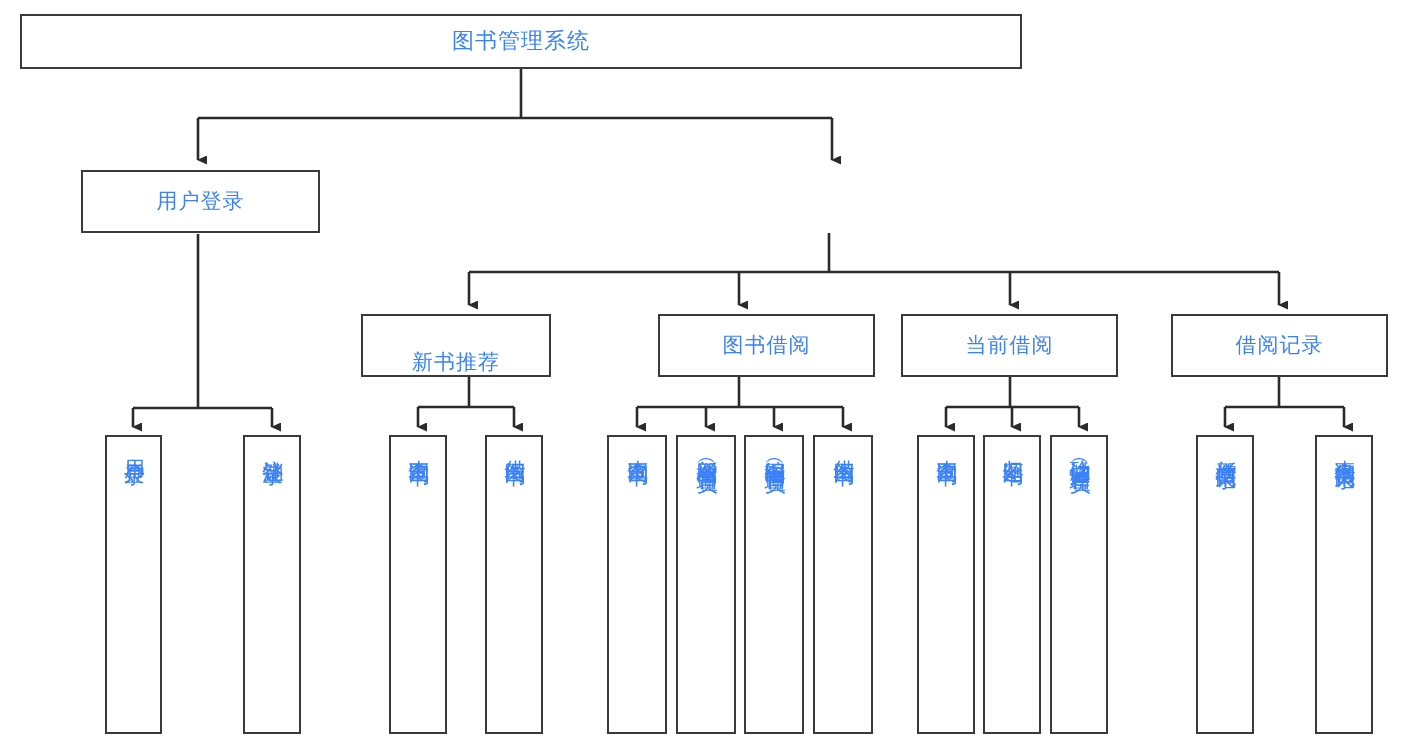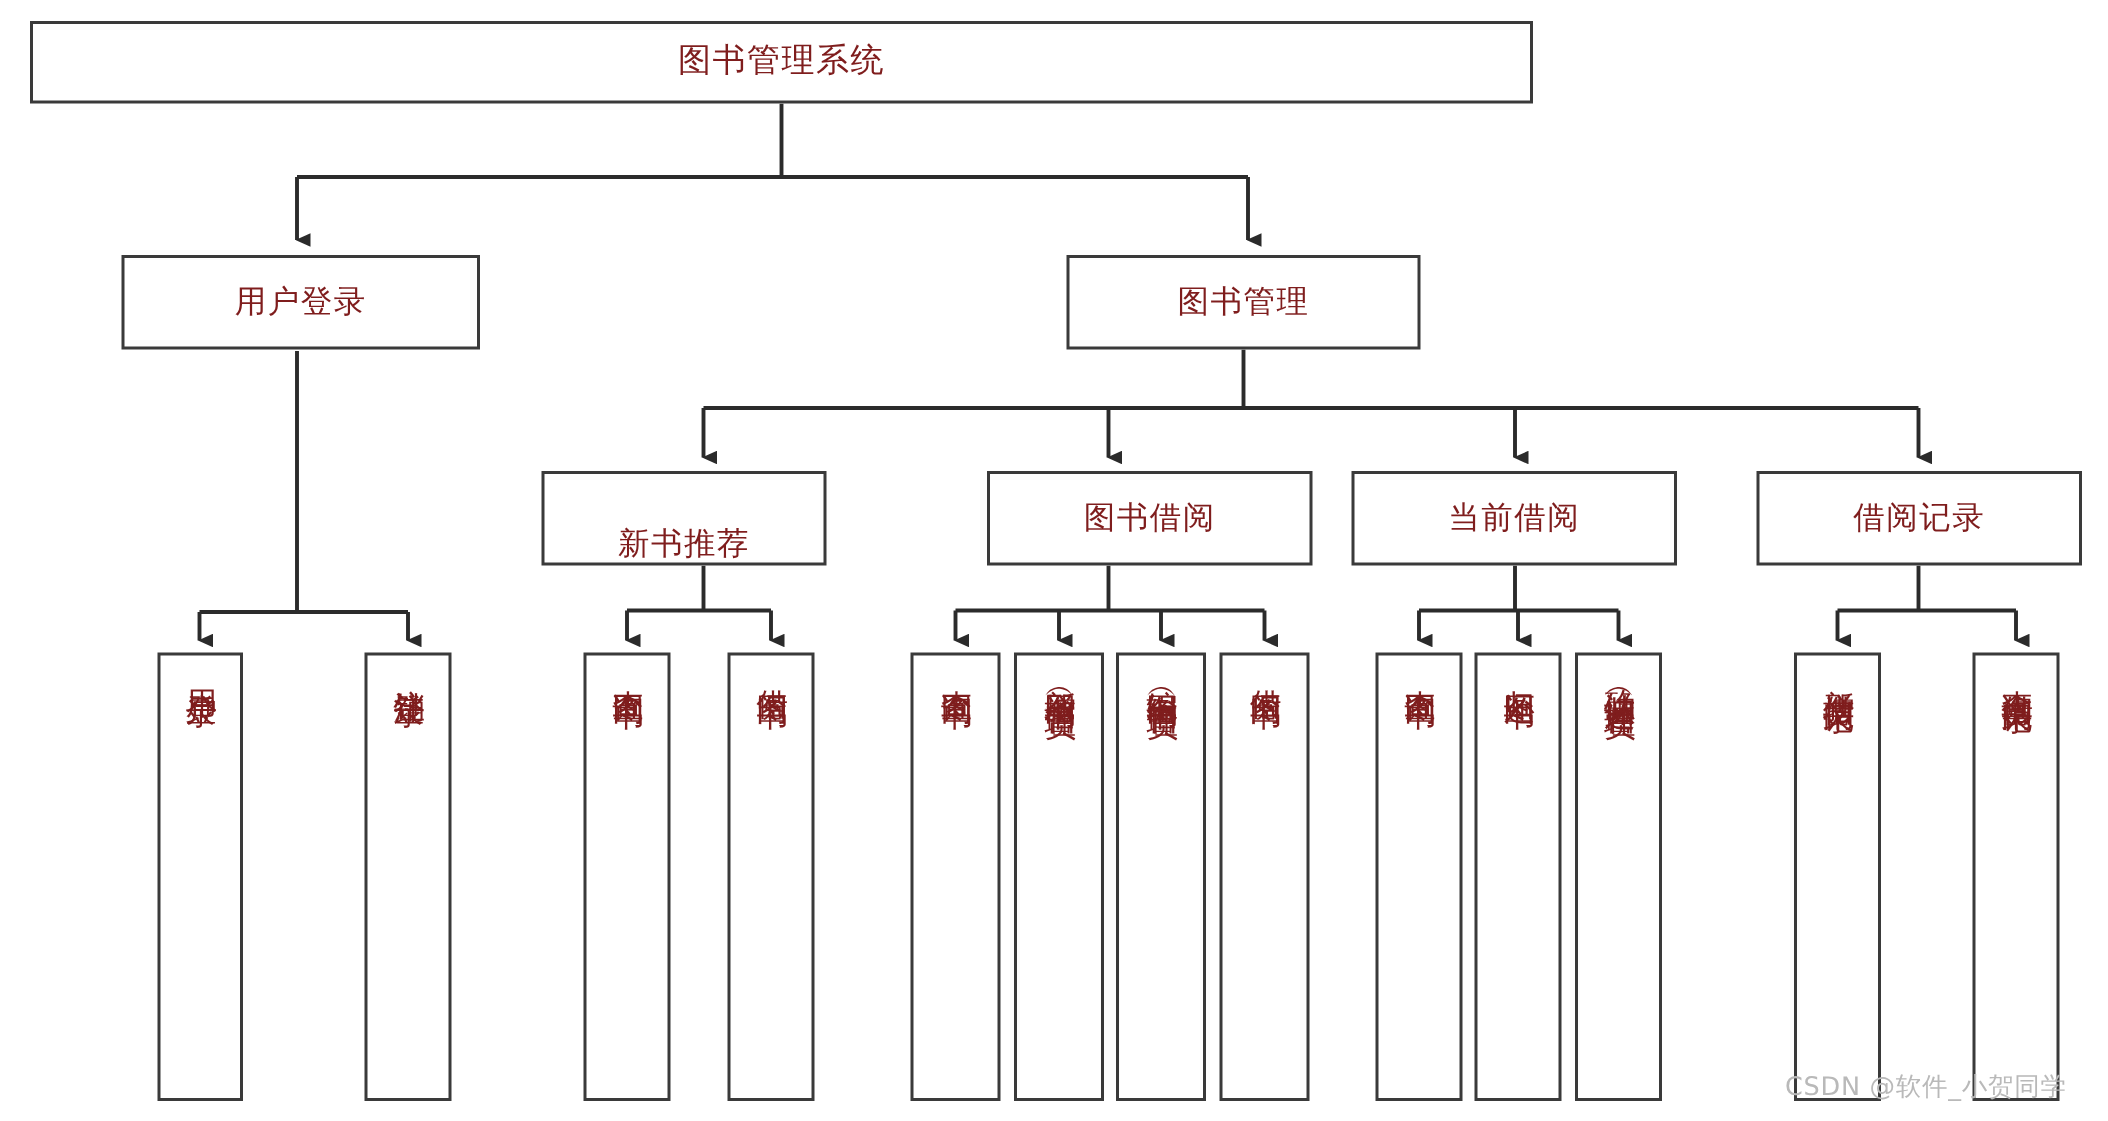--- a/index.html
+++ b/index.html
@@ -16,21 +16,21 @@
     overflow: hidden;
   }
   .node {
     position: absolute;
     box-sizing: border-box;
     border: 2px solid #3a3a3a;
     background: #ffffff;
     display: flex;
     align-items: center;
     justify-content: center;
-    color: #7f1d1d;
+    color: #3b82f6;
   }
   .node .label {
     display: block;
     text-align: center;
     line-height: 1.12;
     letter-spacing: 1px;
   }
   .node.horiz .label {
     font-size: 21px;
   }
@@ -122,23 +122,20 @@
     </g>
   </svg>
 
   <div class="node root horiz" style="left:20px; top:14px; width:1002px; height:55px;">
     <span class="label">图书管理系统</span>
   </div>
 
   <div class="node horiz" style="left:81px; top:170px; width:239px; height:63px;">
     <span class="label">用户登录</span>
   </div>
-  <div class="node horiz" style="left:711px; top:170px; width:236px; height:63px;">
-    <span class="label">图书管理</span>
-  </div>
 
   <div class="node horiz" style="left:361px; top:314px; width:190px; height:63px;align-items:flex-end;">
     <span class="label">新书推荐</span>
   </div>
   <div class="node horiz" style="left:658px; top:314px; width:217px; height:63px;">
     <span class="label">图书借阅</span>
   </div>
   <div class="node horiz" style="left:1171px; top:314px; width:217px; height:63px;">
     <span class="label">借阅记录</span>
   </div>
@@ -183,15 +180,14 @@
     <span class="label">确认归还（管理员）</span>
   </div>
 
   <div class="node vert" style="left:1196px; top:435px; width:58px; height:299px;">
     <span class="label">新增借阅记录</span>
   </div>
   <div class="node vert" style="left:1315px; top:435px; width:58px; height:299px;">
     <span class="label">查询借阅记录</span>
   </div>
 
-  <div class="watermark">CSDN @软件_小贺同学</div>
 
 </div>
 
 </body></html>

